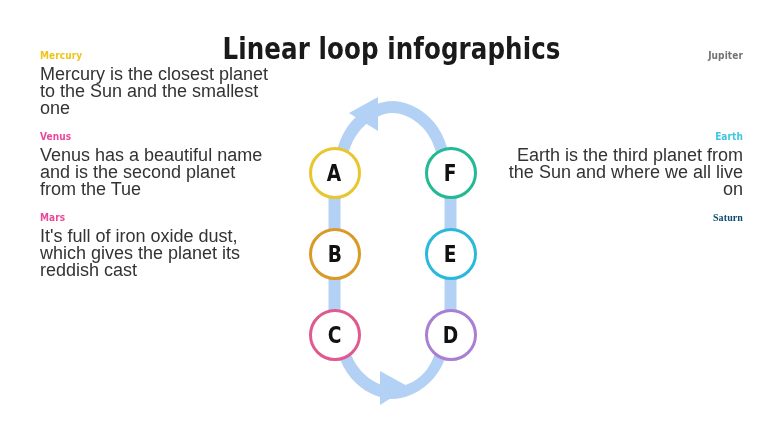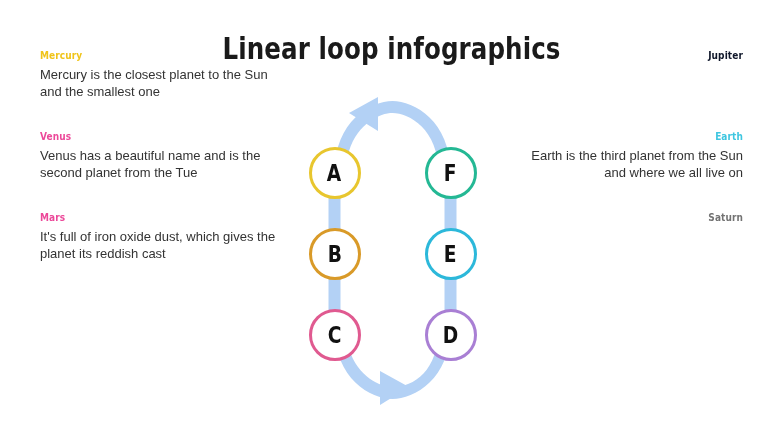--- a/index.html
+++ b/index.html
@@ -51,21 +51,21 @@
 
   .entry-heading {
     font-family: "DejaVu Sans Condensed", "Liberation Sans Narrow", "Liberation Sans", sans-serif;
     font-size: 10px;
     font-weight: bold;
     line-height: 1.1;
     margin: 0 0 5px 0;
     letter-spacing: 0.1px;
   }
   .entry-body {
-    font-size: 13px;
+    font-size: 18px;
     line-height: 17px;
     color: #333333;
     margin: 0;
   }
 
   
   .diagram {
     position: absolute;
     left: 285px;
     top: 95px;
@@ -117,30 +117,30 @@
     <div class="entry" style="top:212px;">
       <p class="entry-heading" style="color:#ec4899;">Mars</p>
       <p class="entry-body">It's full of iron oxide dust, which gives the planet its reddish cast</p>
     </div>
 
   </div>
 
   <div class="col col-right">
 
     <div class="entry" style="top:50px;">
-      <p class="entry-heading" style="color:#0f172a;">Jupiter</p>
+      <p class="entry-heading" style="color:#737373;">Jupiter</p>
     </div>
 
     <div class="entry" style="top:131px;">
       <p class="entry-heading" style="color:#3ec6e0;text-align:right;">Earth</p>
       <p class="entry-body">Earth is the third planet from the Sun and where we all live on</p>
     </div>
 
     <div class="entry" style="top:212px;">
-      <p class="entry-heading" style="color:#737373;">Saturn</p>
+      <p class="entry-heading" style="color:#0c4a6e;font-family:Liberation Serif, serif;">Saturn</p>
     </div>
 
   </div>
 
   <div class="diagram">
 
     <svg width="215" height="310" viewBox="0 0 215 310">
 
       <rect x="43.5" y="70" width="12" height="85" fill="#b3d1f5"></rect>
       <rect x="43.5" y="151" width="12" height="85" fill="#b3d1f5"></rect>

